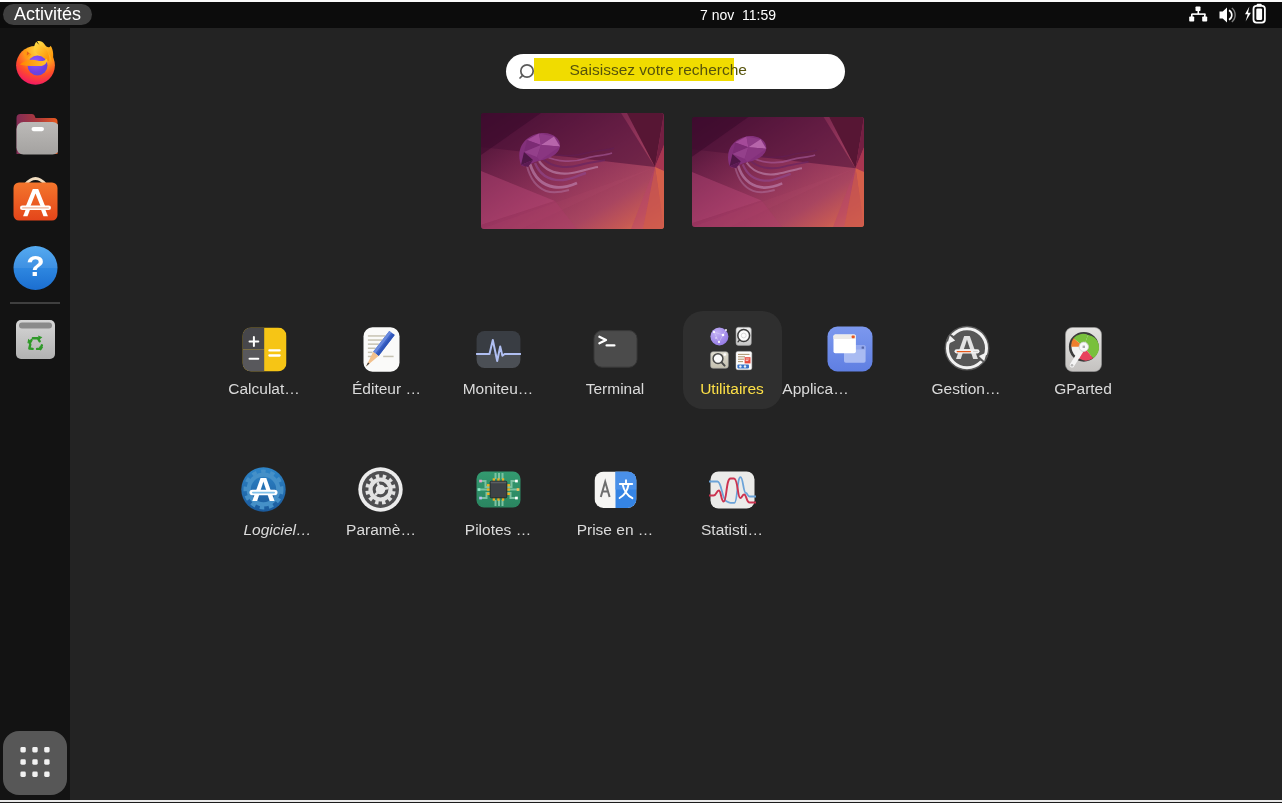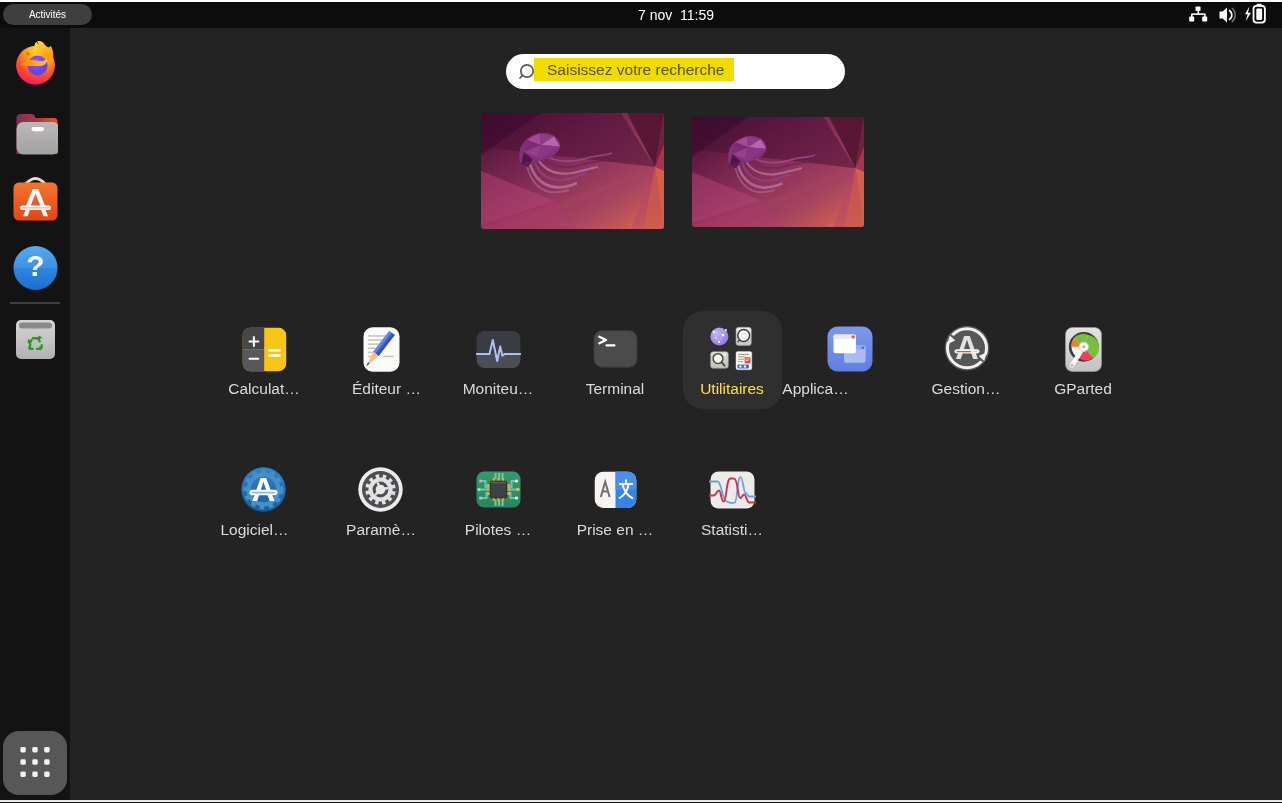--- a/index.html
+++ b/index.html
@@ -1,27 +1,27 @@
 <!DOCTYPE html>
 <html><head>
 <meta charset="utf-8">
 <style>
   html,body{margin:0;padding:0;width:1282px;height:803px;overflow:hidden;background:#232323;font-family:"Liberation Sans",sans-serif;}
   .abs{position:absolute;}
   #topline{left:0;top:0;width:1282px;height:1.5px;background:#fbfbfb;}
   #topbar{left:0;top:2px;width:1282px;height:26px;background:#0c0c0c;}
-  #actpill{left:3px;top:4px;width:89px;height:21px;border-radius:11px;background:#3f3f3f;color:#ffffff;font-size:10px;text-align:center;line-height:21px;}
-  #clock{left:576px;top:2px;width:200px;height:25px;color:#ffffff;font-size:14px;text-align:center;line-height:26px;}
+  #actpill{left:3px;top:4px;width:89px;height:21px;border-radius:11px;background:#3f3f3f;color:#ffffff;font-size:18px;text-align:center;line-height:21px;}
+  #clock{left:576px;top:2px;width:200px;height:25px;color:#ffffff;font-size:14px;text-align:right;line-height:26px;}
   #dock{left:0;top:28px;width:70px;height:775px;background:#131313;}
   #mainbg{left:70px;top:28px;width:1212px;height:775px;background:#232323;}
   #botline{left:0;top:800px;width:1282px;height:2px;background:#e8e8e8;}
   #botdark{left:0;top:802px;width:1282px;height:1px;background:#1c1c1c;}
   #searchpill{left:506px;top:54px;width:339px;height:35px;border-radius:17.5px;background:#ffffff;}
   #searchyellow{left:534px;top:58px;width:200px;height:23px;background:#f0dc00;}
-  #searchtext{left:547px;top:58px;width:200px;height:23px;color:#56530b;font-size:15.5px;line-height:23px;}
+  #searchtext{left:547px;top:58px;width:200px;height:23px;color:#56530b;font-size:15.5px;line-height:23px;text-align:right;}
   .thumb{overflow:hidden;border-radius:3px;}
   #thumb1{left:481px;top:113px;width:183px;height:116px;}
   #thumb2{left:692px;top:117px;width:172px;height:110px;}
   .applabel{width:117px;text-align:center;color:#dbdbdb;font-size:15.5px;height:20px;line-height:20px;white-space:nowrap;}
   .applabel.bright{color:#fde047;}
   #folderbg{left:683px;top:311px;width:99px;height:98px;border-radius:20px;background:#2f2f2f;}
 </style>
 </head>
 <body>
 <div class="abs" id="mainbg"></div>
@@ -494,19 +494,19 @@
 </svg>
 
 <div class="abs applabel" style="left:205.5px;top:378.5px;text-align:center;">Calculat…</div>
 <div class="abs applabel" style="left:328px;top:378.5px;">Éditeur …</div>
 <div class="abs applabel" style="left:439.5px;top:378.5px;text-align:center;">Moniteu…</div>
 <div class="abs applabel" style="left:556.5px;top:378.5px;">Terminal</div>
 <div class="abs applabel bright" style="left:673.5px;top:378.5px;">Utilitaires</div>
 <div class="abs applabel" style="left:757px;top:378.5px;">Applica…</div>
 <div class="abs applabel" style="left:907.5px;top:378.5px;">Gestion…</div>
 <div class="abs applabel" style="left:1024.5px;top:378.5px;">GParted</div>
-<div class="abs applabel" style="left:196px;top:519.5px;">Logiciel…</div>
+<div class="abs applabel" style="left:219px;top:519.5px;font-style:italic;">Logiciel…</div>
 <div class="abs applabel" style="left:322.5px;top:519.5px;">Paramè…</div>
 <div class="abs applabel" style="left:439.5px;top:519.5px;">Pilotes …</div>
 <div class="abs applabel" style="left:556.5px;top:519.5px;">Prise en …</div>
 <div class="abs applabel" style="left:673.5px;top:519.5px;">Statisti…</div>
 <div class="abs" id="botdark"></div>
 <div class="abs" id="botline"></div>
 
 </body></html>

